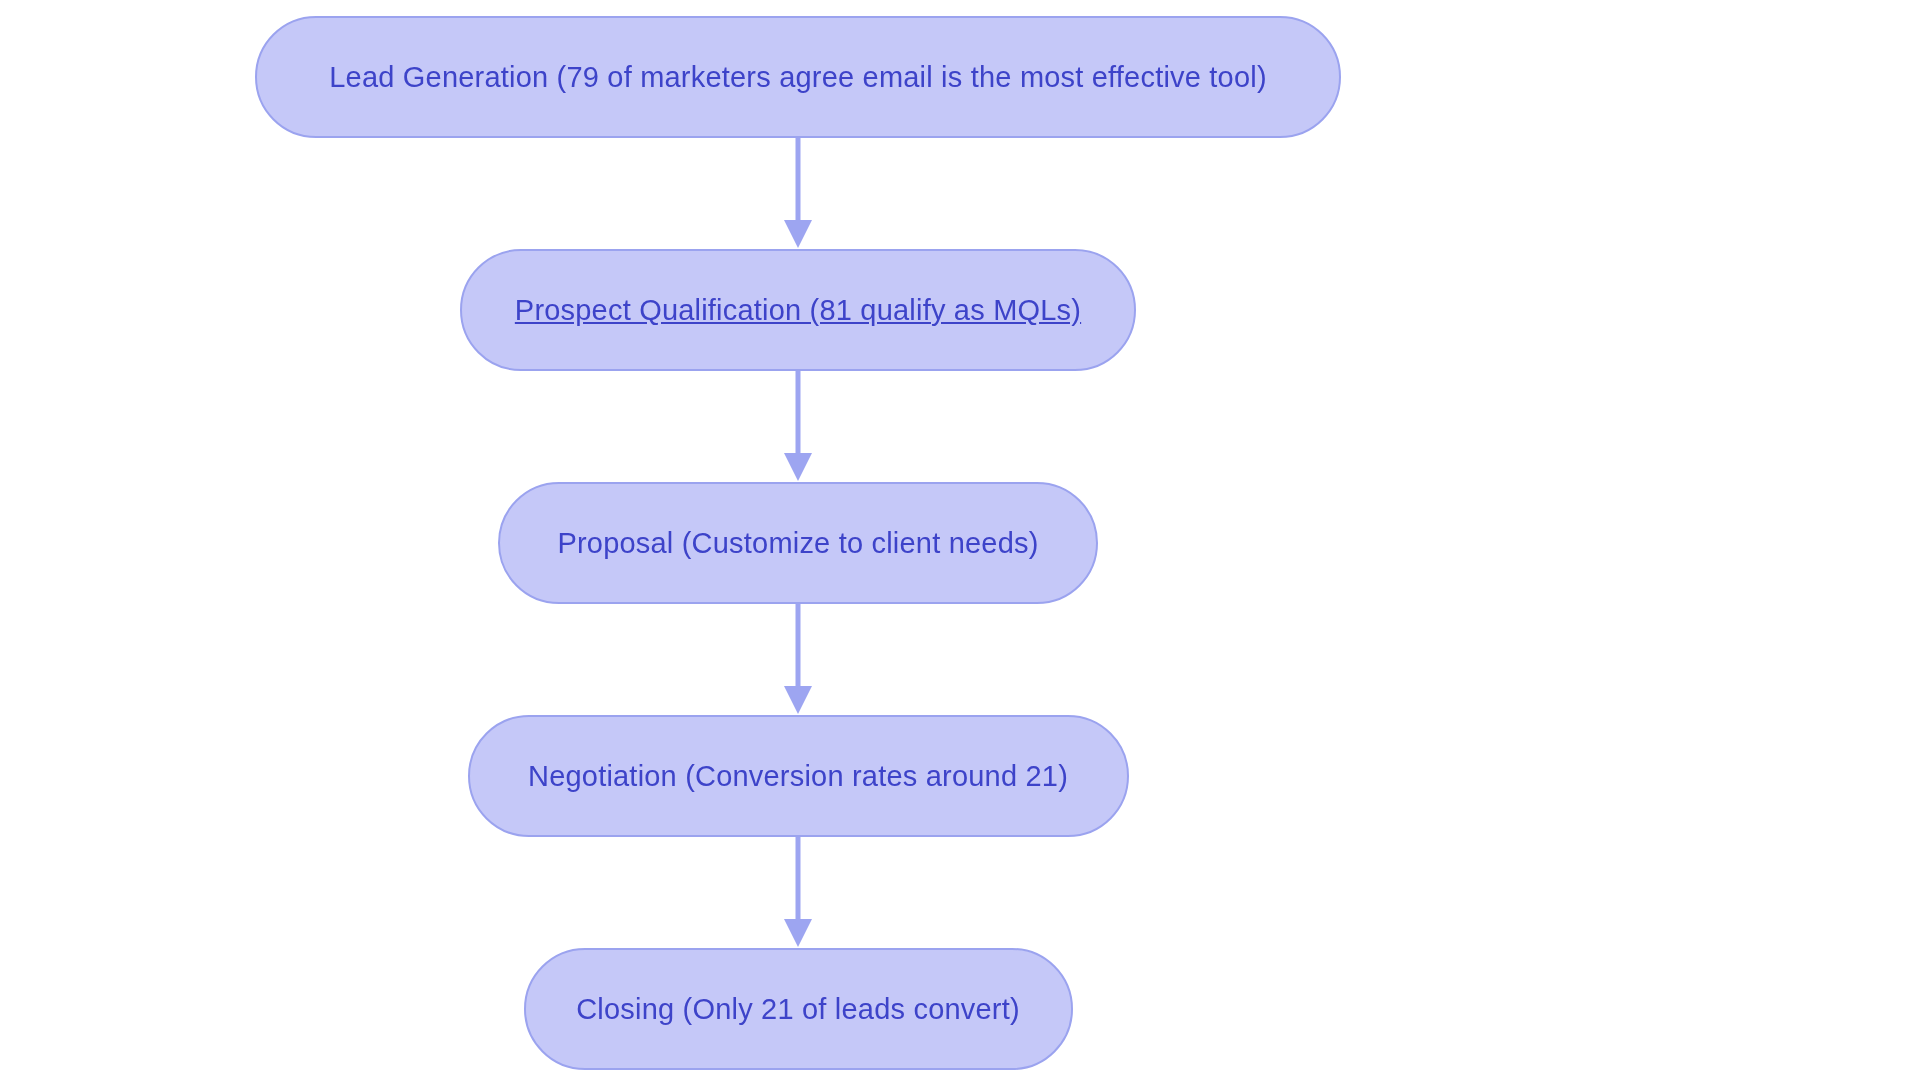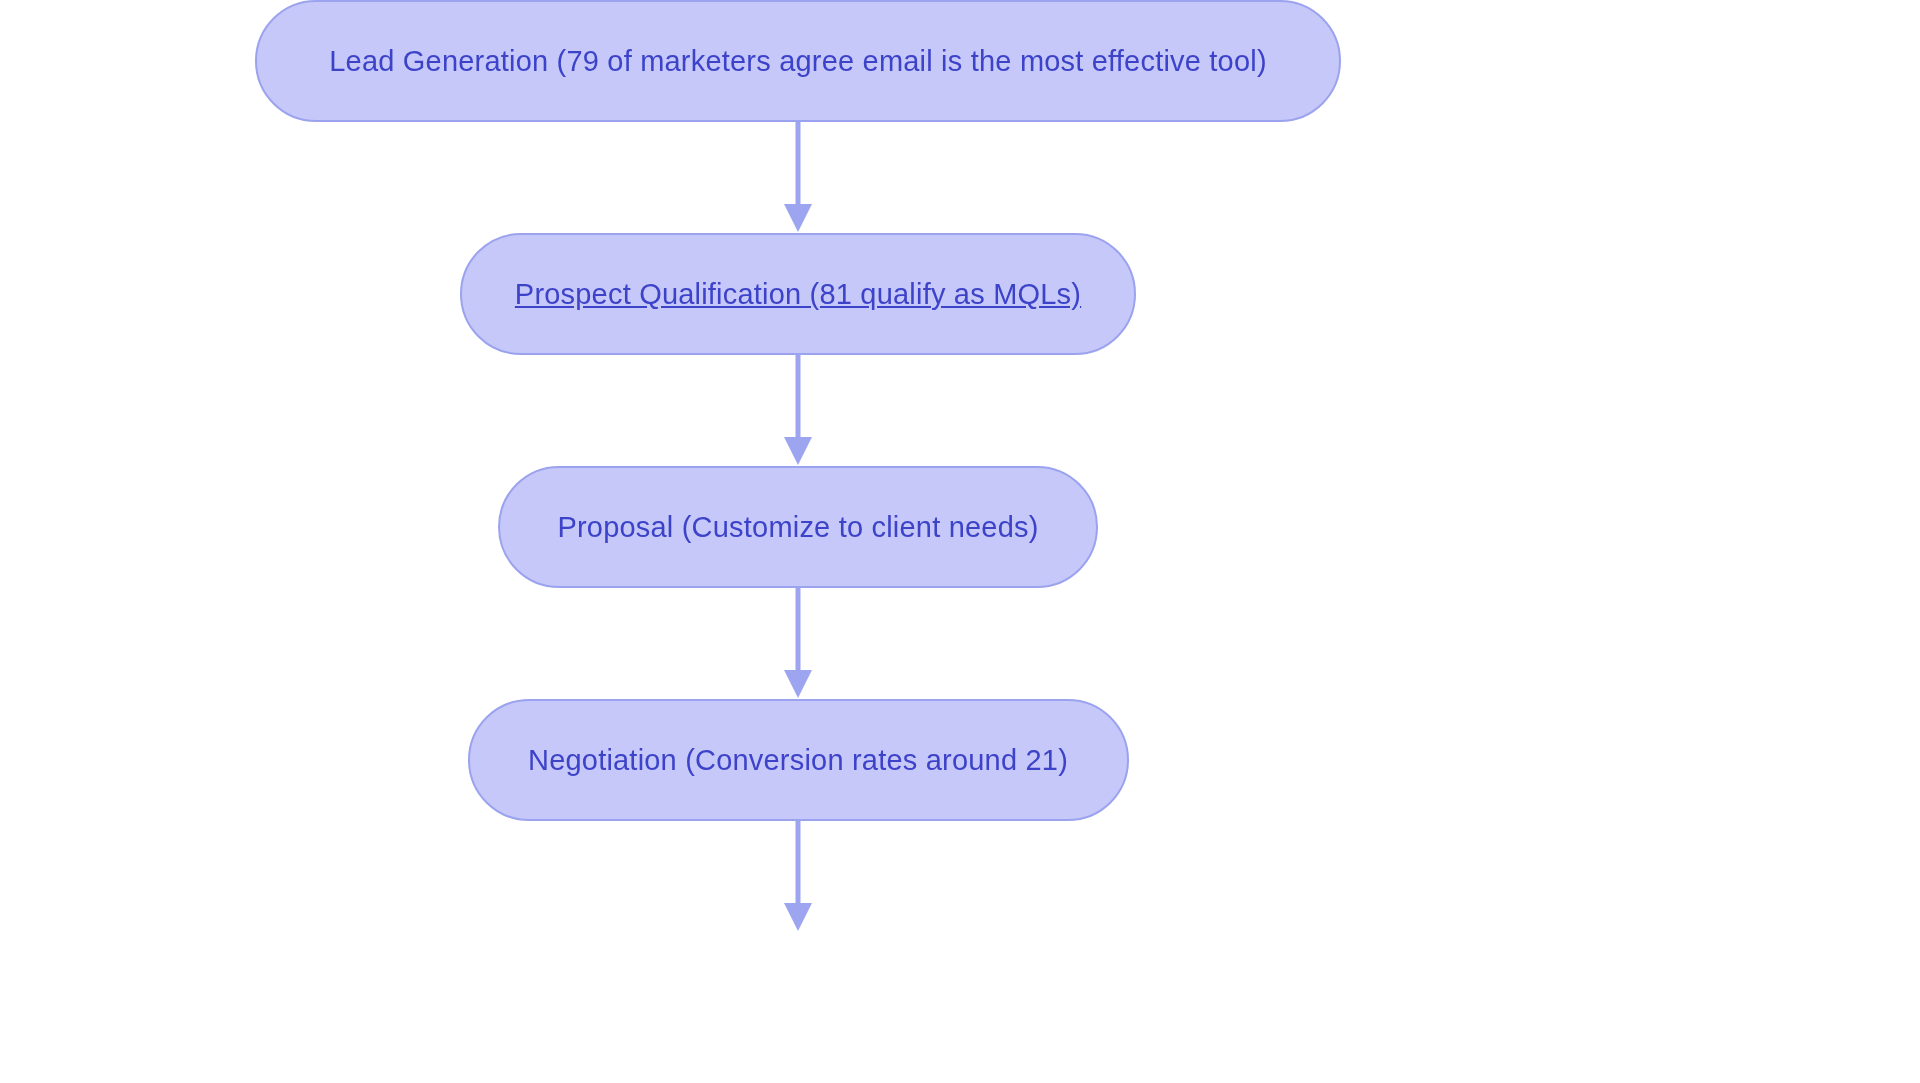--- a/index.html
+++ b/index.html
@@ -16,21 +16,21 @@
     --node-border: #9ba3ef;
     --text-color: #3d43c9;
     --arrow-color: #9da5f1;
   }
   .canvas {
     width: 1596px;
     height: 1083px;
     display: flex;
     flex-direction: column;
     align-items: center;
-    padding-top: 0;
+    padding-top: 16px;
     box-sizing: border-box;
   }
   .node {
     height: 122px;
     border-radius: 61px;
     background: var(--node-fill);
     border: 2px solid var(--node-border);
     box-sizing: border-box;
     display: flex;
     align-items: center;
@@ -88,14 +88,17 @@
 
   <div class="node n3">
     <span>Negotiation (Conversion rates around 21)</span>
   </div>
 
   <svg class="arrow" viewBox="0 0 40 111">
     <line x1="20" y1="0" x2="20" y2="83" stroke="currentColor" stroke-width="5"></line>
     <polygon points="6,82 34,82 20,110" fill="currentColor"></polygon>
   </svg>
 
+  <div class="node n4">
+    <span>Closing (Only 21 of leads convert)</span>
+  </div>
 
 </div>
 
 </body></html>

